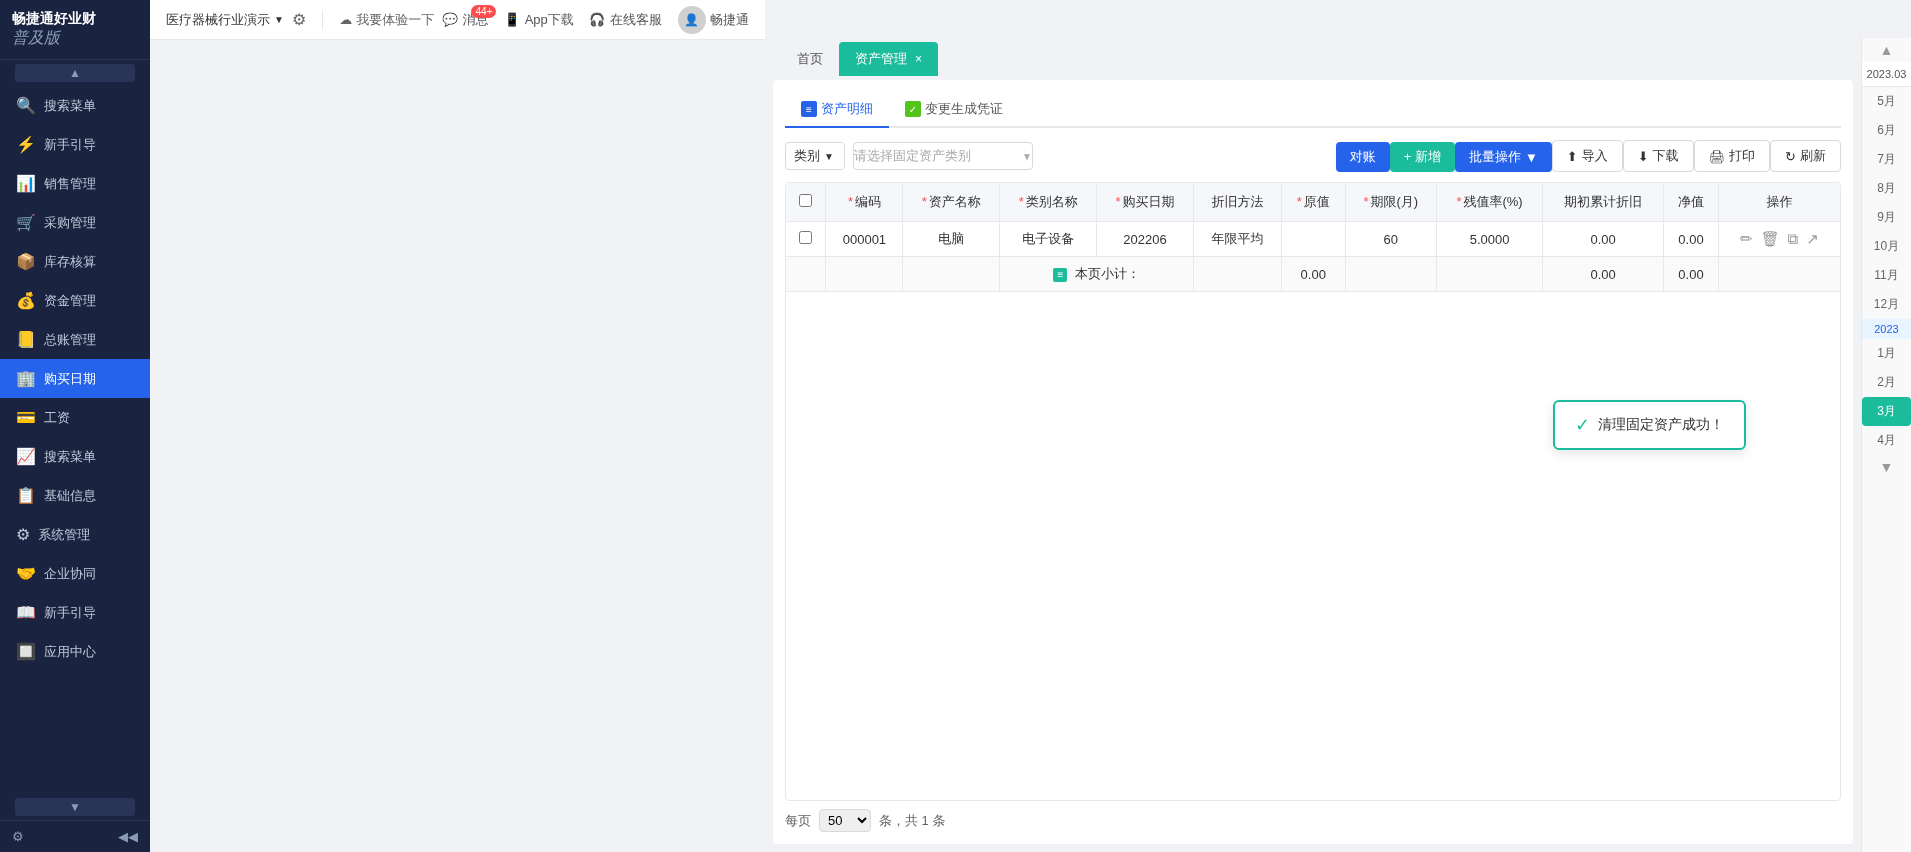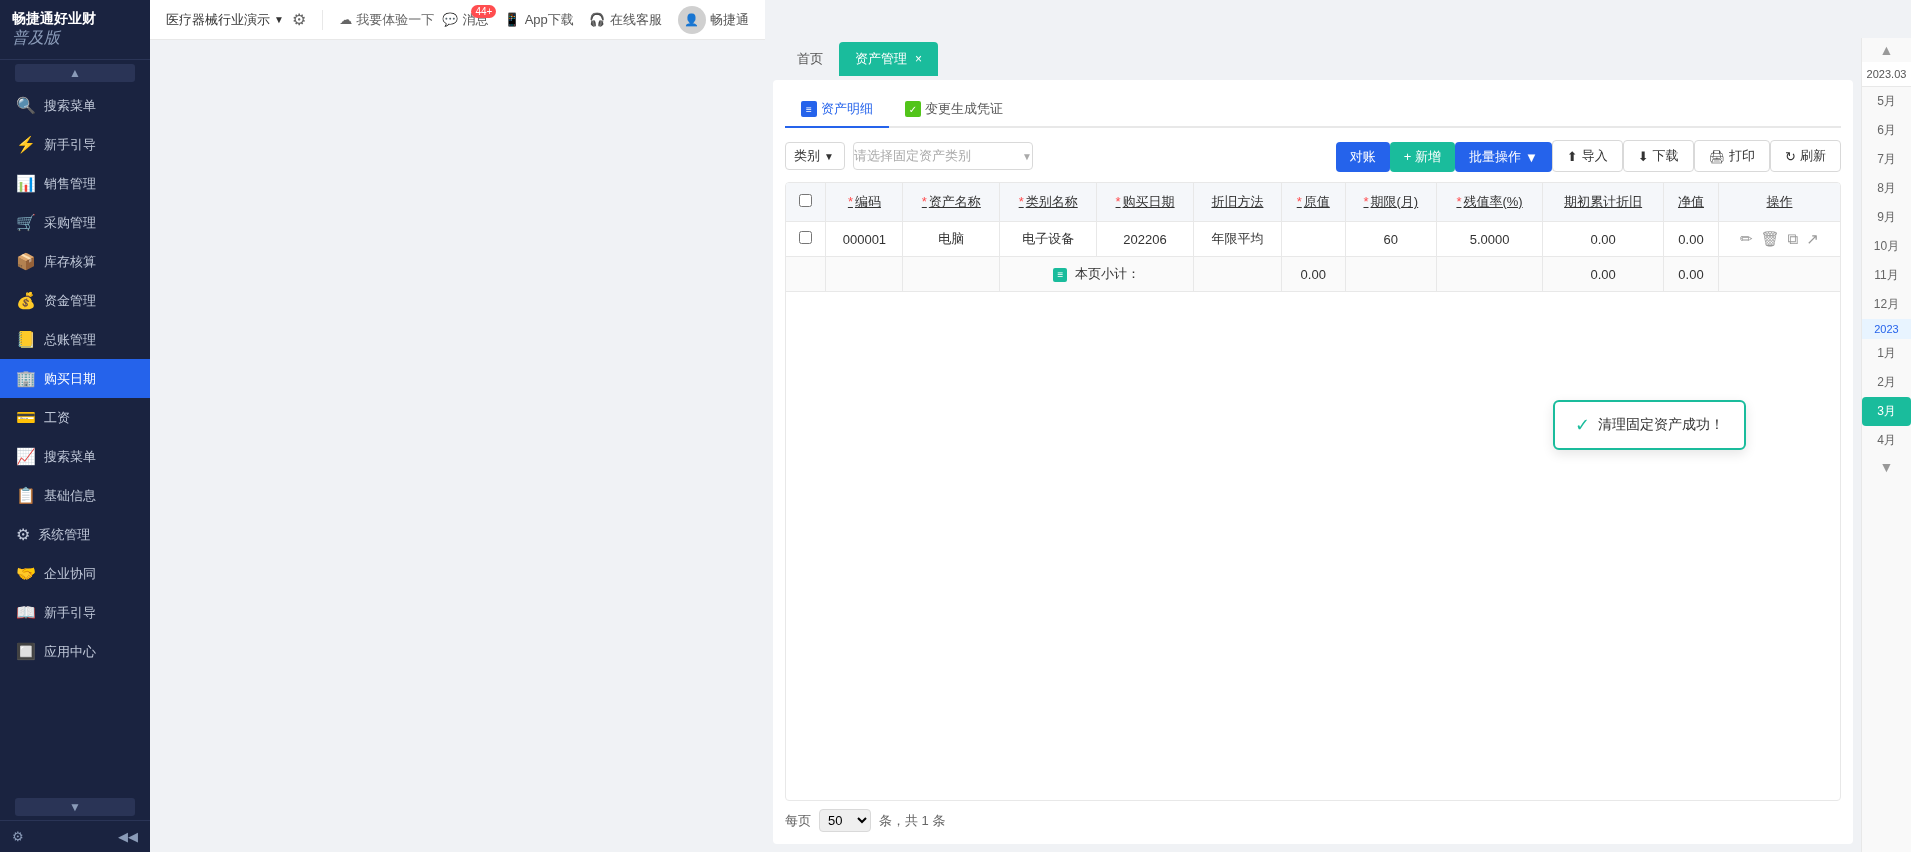--- a/index.html
+++ b/index.html
@@ -329,21 +329,20 @@
       background: #f5f7fa;
     }
     thead th {
       padding: 10px 8px;
       text-align: center;
       border-bottom: 1px solid #e8e8e8;
       border-right: 1px solid #e8e8e8;
       color: #333;
       font-weight: 500;
       white-space: nowrap;
-      text-decoration: underline;
     }
     thead th:last-child { border-right: none; }
     .required-star { color: #ff4d4f; margin-right: 2px; }
     tbody tr { border-bottom: 1px solid #e8e8e8; }
     tbody td {
       padding: 8px;
       text-align: center;
       border-right: 1px solid #e8e8e8;
       color: #333;
     }

